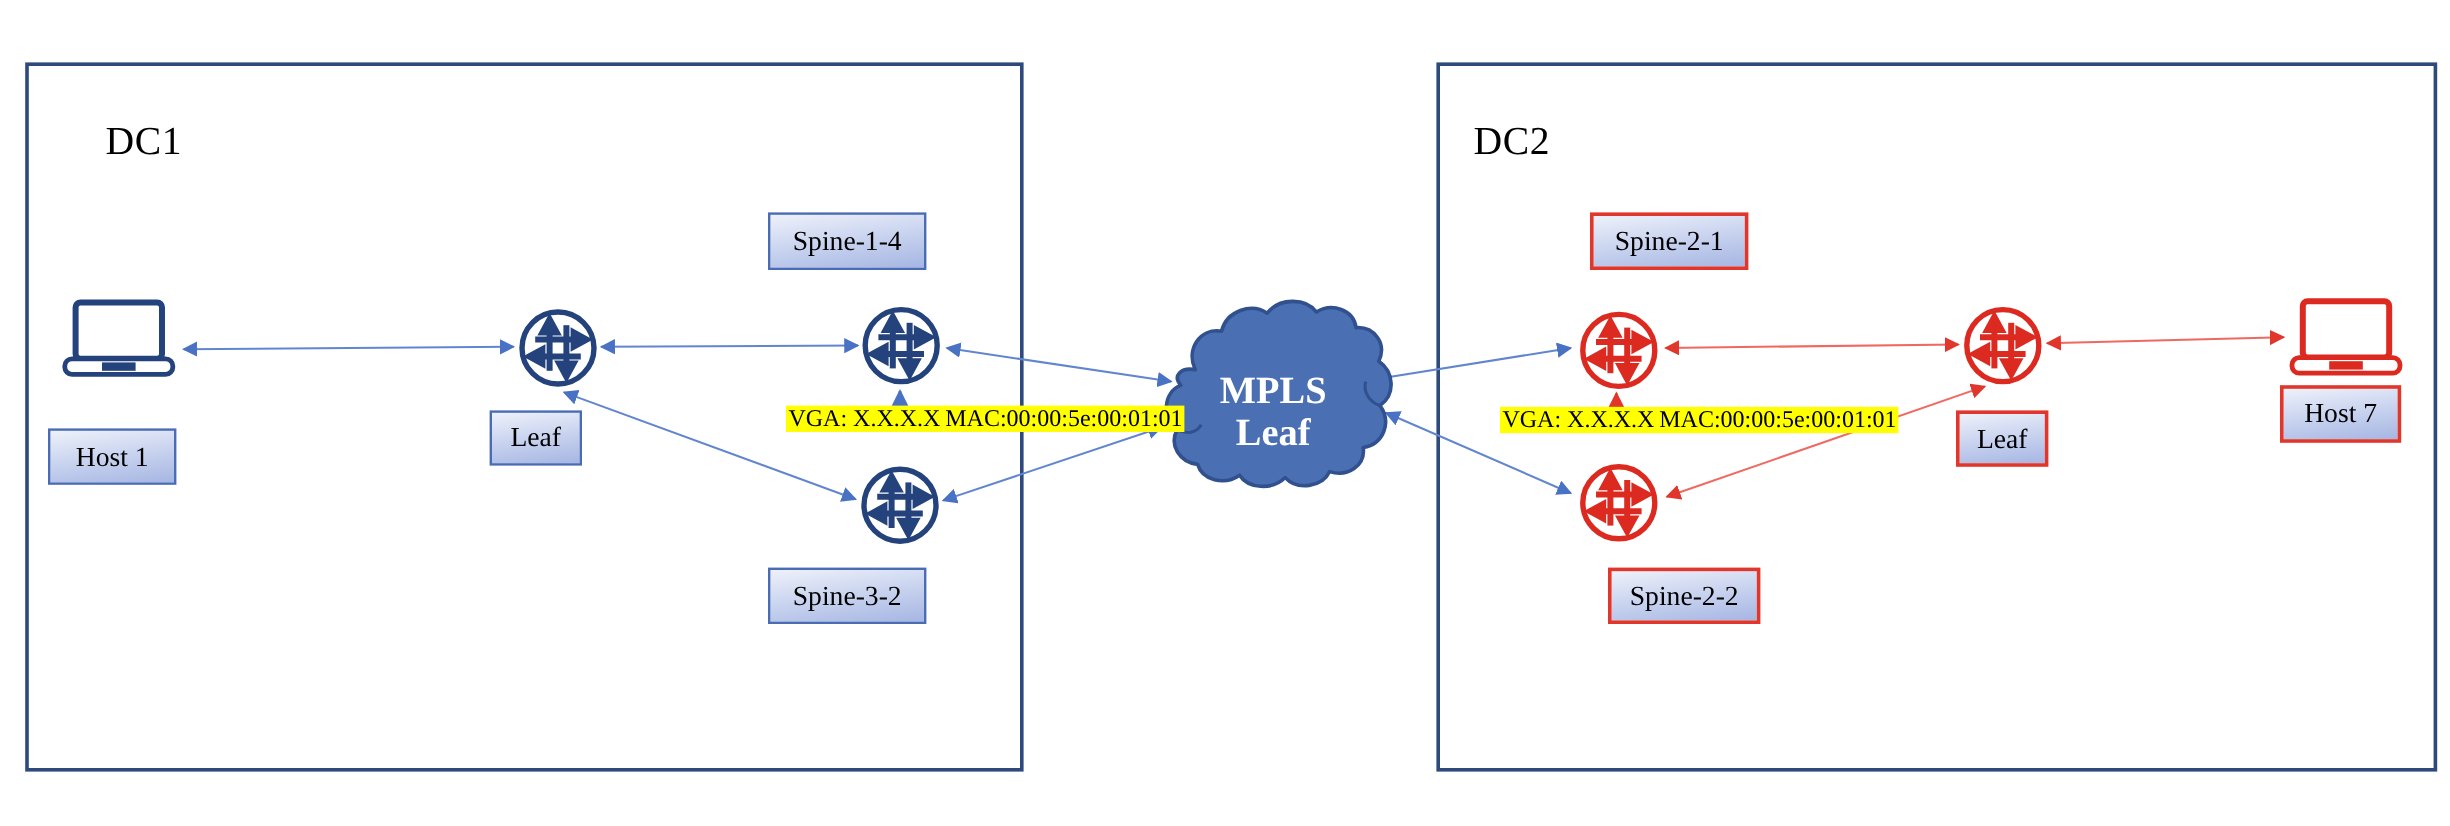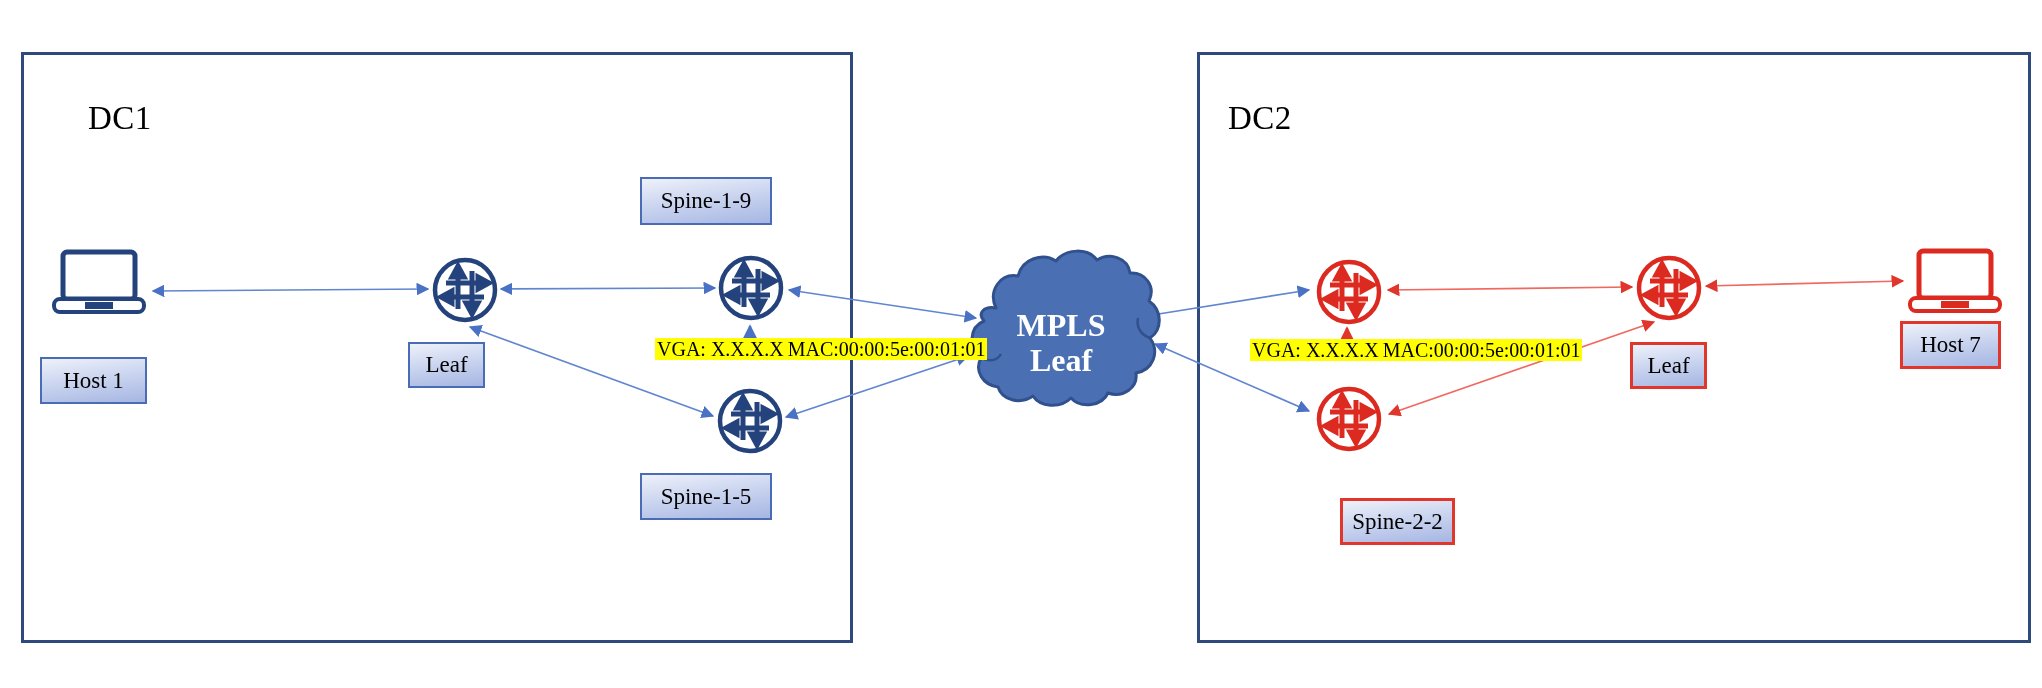--- a/index.html
+++ b/index.html
@@ -131,24 +131,25 @@
     <use href="#laptop-g" x="1955" y="281" class="dev-red"></use>
   </svg>
 
   <div class="cloud-label">
     <div>MPLS</div>
     <div>Leaf</div>
   </div>
 
   <div class="node-label" style="left:40px;top:337px;width:107px;height:47px;margin-top:20px;">Host 1</div>
   <div class="node-label" style="left:408px;top:342px;width:77px;height:46px;">Leaf</div>
-  <div class="node-label" style="left:640px;top:177px;width:132px;height:48px;">Spine-1-9</div>
-  <div class="node-label" style="left:640px;top:473px;width:132px;height:47px;">Spine-1-5</div>
+  <div class="node-label" style="left:640px;top:177px;width:132px;height:48px;">Spine-1-4</div>
+  <div class="node-label" style="left:640px;top:473px;width:132px;height:47px;">Spine-3-2</div>
 
-  <div class="node-label red" style="left:1340px;top:473px;width:115px;height:47px;margin-top:25px;">Spine-2-2</div>
+  <div class="node-label red" style="left:1325px;top:177px;width:132px;height:48px;">Spine-2-1</div>
+  <div class="node-label red" style="left:1340px;top:473px;width:127px;height:47px;">Spine-2-2</div>
   <div class="node-label red" style="left:1630px;top:342px;width:77px;height:47px;">Leaf</div>
   <div class="node-label red" style="left:1900px;top:321px;width:101px;height:48px;">Host 7</div>
 
   <div class="note" id="note-dc1">
     <span>VGA: X.X.X.X</span>
     <span>MAC:00:00:5e:00:01:01</span>
   </div>
   <div class="note" id="note-dc2">
     <span>VGA: X.X.X.X</span>
     <span>MAC:00:00:5e:00:01:01</span>

